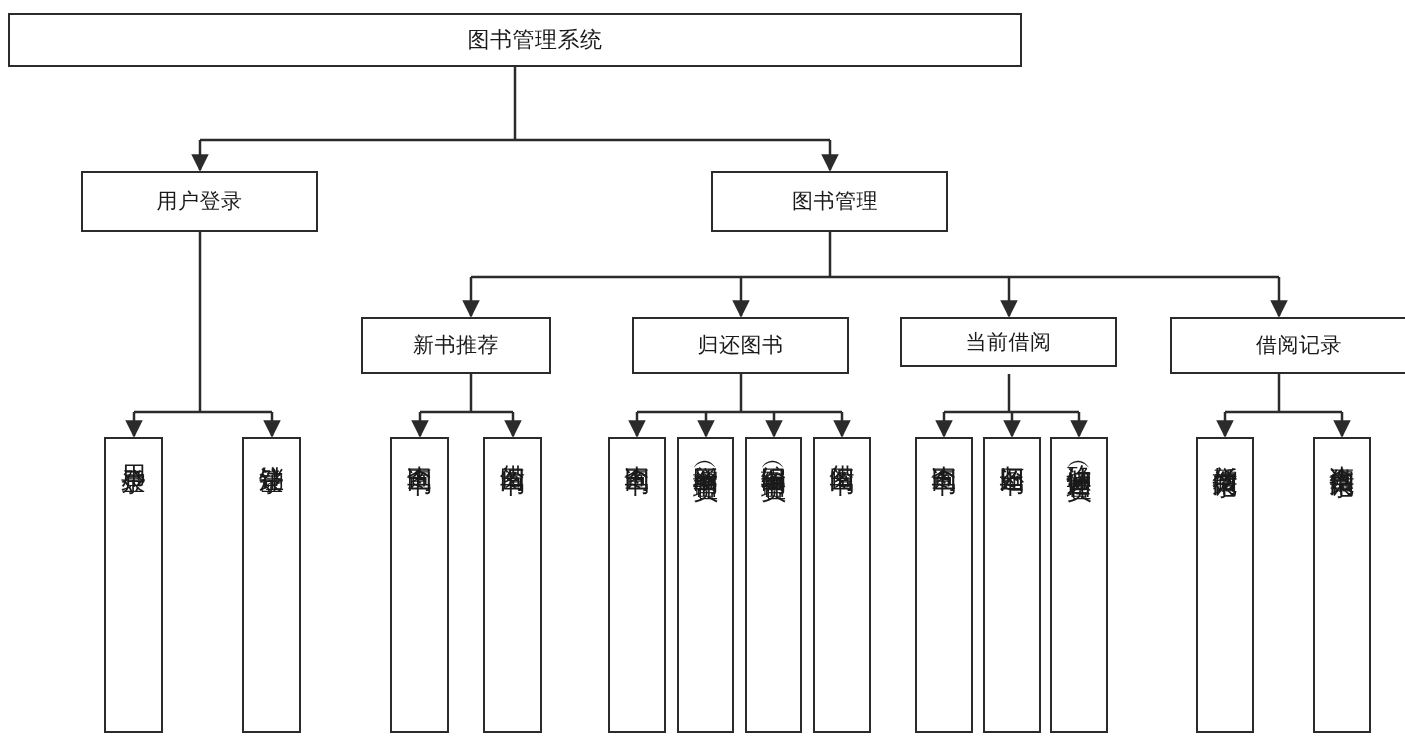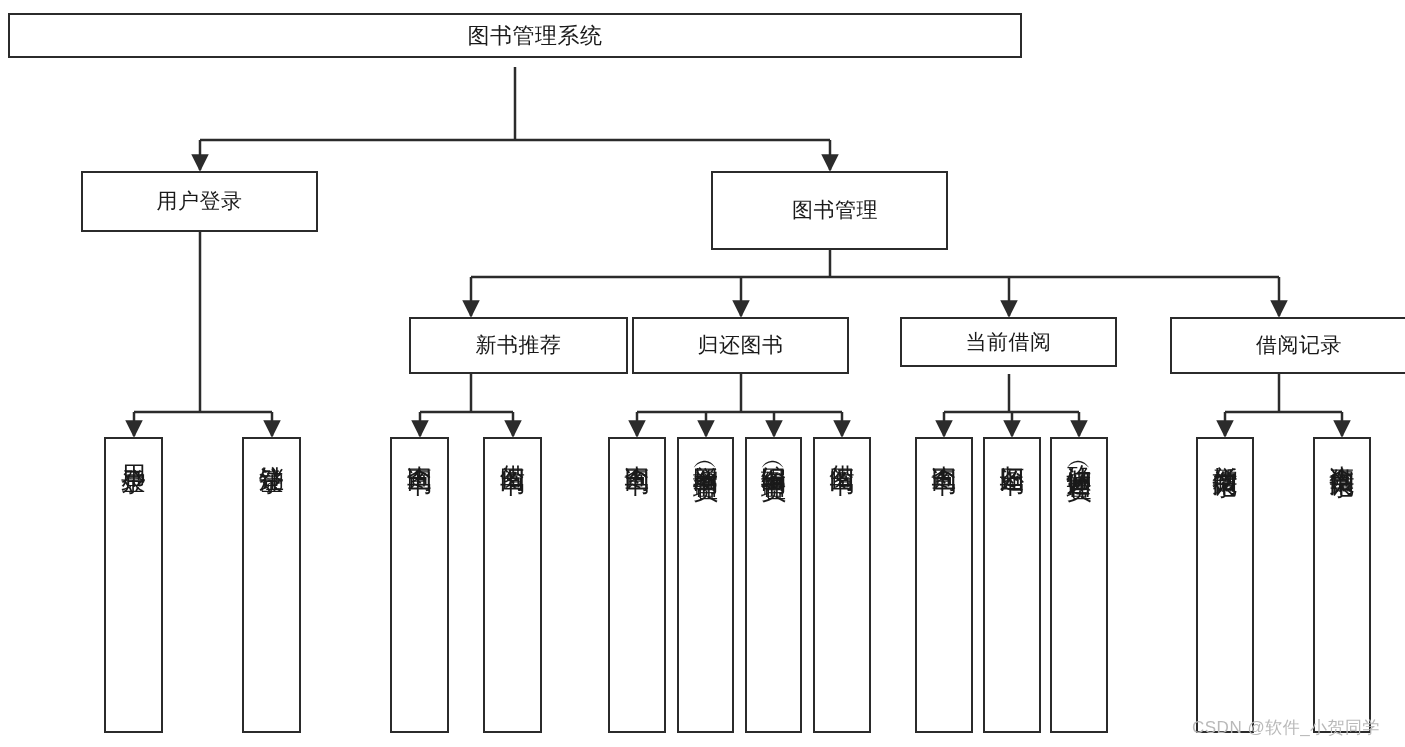--- a/index.html
+++ b/index.html
@@ -104,30 +104,30 @@
         <path d="M 1012 412 L 1012 436" marker-end="url(#arrow)"></path>
         <path d="M 1079 412 L 1079 436" marker-end="url(#arrow)"></path>
         <path d="M 1279 374 L 1279 412"></path>
         <path d="M 1225 412 L 1342 412"></path>
         <path d="M 1225 412 L 1225 436" marker-end="url(#arrow)"></path>
         <path d="M 1342 412 L 1342 436" marker-end="url(#arrow)"></path>
       </g>
   </svg>
 
   <div id="nodes-layer">
-      <div class="node horiz root" style="left: 8px; top: 13px; width: 1014px; height: 45px; padding-left: 40px;">
+      <div class="node horiz root" style="left: 8px; top: 13px; width: 1014px; height: 54px; padding-left: 40px;">
         <span class="label">图书管理系统</span>
       </div>
       <div class="node horiz" style="left: 81px; top: 171px; width: 237px; height: 61px;">
         <span class="label">用户登录</span>
       </div>
-      <div class="node horiz" style="left: 711px; top: 171px; width: 237px; height: 79px; padding-left: 11px;">
+      <div class="node horiz" style="left: 711px; top: 171px; width: 237px; height: 61px; padding-left: 11px;">
         <span class="label">图书管理</span>
       </div>
-      <div class="node horiz" style="left: 361px; top: 317px; width: 219px; height: 57px; margin-left: 48px;">
+      <div class="node horiz" style="left: 361px; top: 317px; width: 190px; height: 57px;">
         <span class="label">新书推荐</span>
       </div>
       <div class="node horiz" style="left: 632px; top: 317px; width: 217px; height: 57px;">
         <span class="label">归还图书</span>
       </div>
       <div class="node horiz" style="left: 900px; top: 317px; width: 217px; height: 50px;">
         <span class="label">当前借阅</span>
       </div>
       <div class="node horiz" style="left: 1170px; top: 317px; width: 258px; height: 57px;">
         <span class="label">借阅记录</span>
@@ -166,14 +166,13 @@
         <span class="label">确认归还（管理员）</span>
       </div>
       <div class="node vert" style="left: 1196px; top: 437px; width: 58px; height: 296px;">
         <span class="label">新增借阅记录</span>
       </div>
       <div class="node vert" style="left: 1313px; top: 437px; width: 58px; height: 296px;">
         <span class="label">查询借阅记录</span>
       </div>
     </div>
 
-  <div class="watermark" style="left: 1192px; top: 716px; color: rgb(185, 185, 185);">CSDN @软件_小贺同学</div>
 </div>
 
 </body></html>

